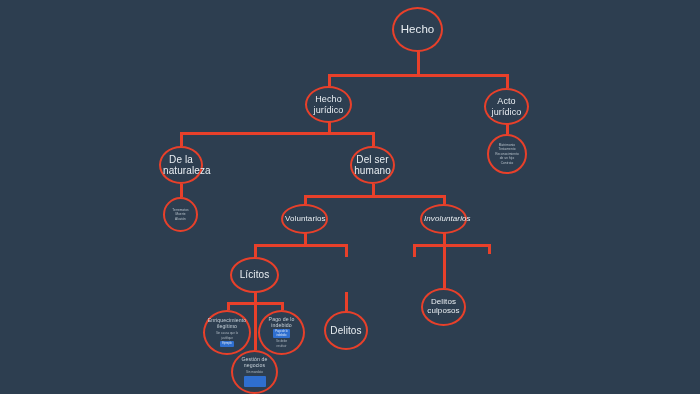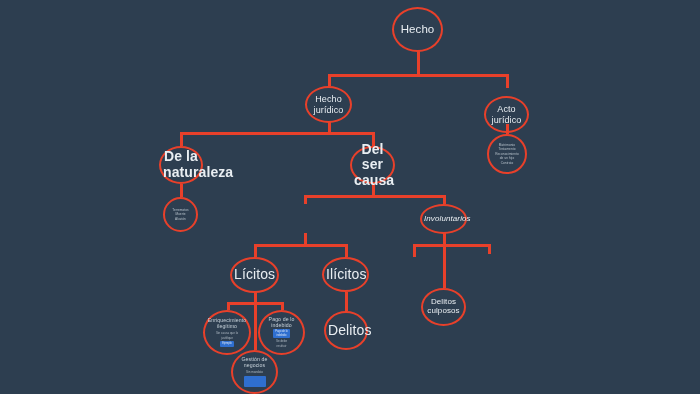--- a/index.html
+++ b/index.html
@@ -41,23 +41,23 @@
   }
   .node .lbl {
     display: block;
     width: 100%;
     white-space: pre-line;
     letter-spacing: 0.1px;
   }
 
   .n-root   { font-size: 11.5px; }
   .n-l1     { font-size:  9px; }
-  .n-l2     { font-size:  14px; font-weight: bold; }
+  .n-l2     { font-size:  10px; }
   .n-l3     { font-size:  8px; }
-  .n-l4     { font-size:  14px; text-align: center; }
+  .n-l4     { font-size:  10px; text-align: center; }
   .n-l5     { font-size:  8px; }
   .n-leaf   { font-size:  5.2px; color: #c8d2da; }
   .n-tiny   { font-size:  3.1px; color: #b9c4cd; line-height: 1.45; }
 
   .n-detail {
     font-size: 3.0px;
     color: #aeb9c3;
     line-height: 1.5;
     white-space: pre-line;
     margin-top: 1px;
@@ -129,21 +129,21 @@
 
   <div class="node n-root" style="left:392px; top:7px; width:51px; height:45px;">
     <span class="lbl">Hecho</span>
   </div>
 
   <div class="node n-l1" style="left:305px; top:86px; width:47px; height:37px;">
     <span class="lbl">Hecho
 jurídico</span>
   </div>
 
-  <div class="node n-l1" style="left:484px; top:96px; width:45px; height:37px;">
+  <div class="node n-l1" style="left:484px; top:88px; width:45px; height:37px;">
     <span class="lbl">Acto
 jurídico</span>
   </div>
 
   <div class="node n-tiny" style="left:487px; top:134px; width:40px; height:40px;">
     <span class="lbl">Matrimonio
 Testamento
 Reconocimiento
 de un hijo
 Contrato</span>
@@ -155,35 +155,35 @@
   </div>
 
   <div class="node n-tiny" style="left:163px; top:197px; width:35px; height:35px;">
     <span class="lbl">Terremotos
 Muerte
 Aluvión</span>
   </div>
 
   <div class="node n-l2" style="left:350px; top:146px; width:45px; height:38px;">
     <span class="lbl">Del   ser
-causa</span>
-  </div>
-
+humano</span>
+  </div>
+
+  <div class="node n-l3" style="left:281px; top:204px; width:47px; height:30px;">
+    <span class="lbl">Voluntarios</span>
+  </div>
 
   <div class="node n-l5" style="left:420px; top:204px; width:47px; height:30px;font-style:italic;">
     <span class="lbl">Involuntarios</span>
   </div>
 
   <div class="node n-l4" style="left:230px; top:257px; width:49px; height:36px;">
     <span class="lbl">Lícitos</span>
   </div>
 
-  <div class="node n-l4" style="left:322px; top:257px; width:47px; height:35px;">
-    <span class="lbl">Ilícitos</span>
-  </div>
 
   <div class="node n-leaf" style="left:203px; top:310px; width:48px; height:45px;">
     <span class="lbl">Enriquecimiento
 ilegítimo</span>
     <span class="n-detail">Sin causa que lo
 justifique</span>
     <span class="badge">Ejemplo</span>
   </div>
 
   <div class="node n-leaf" style="left:258px; top:310px; width:47px; height:45px;">

